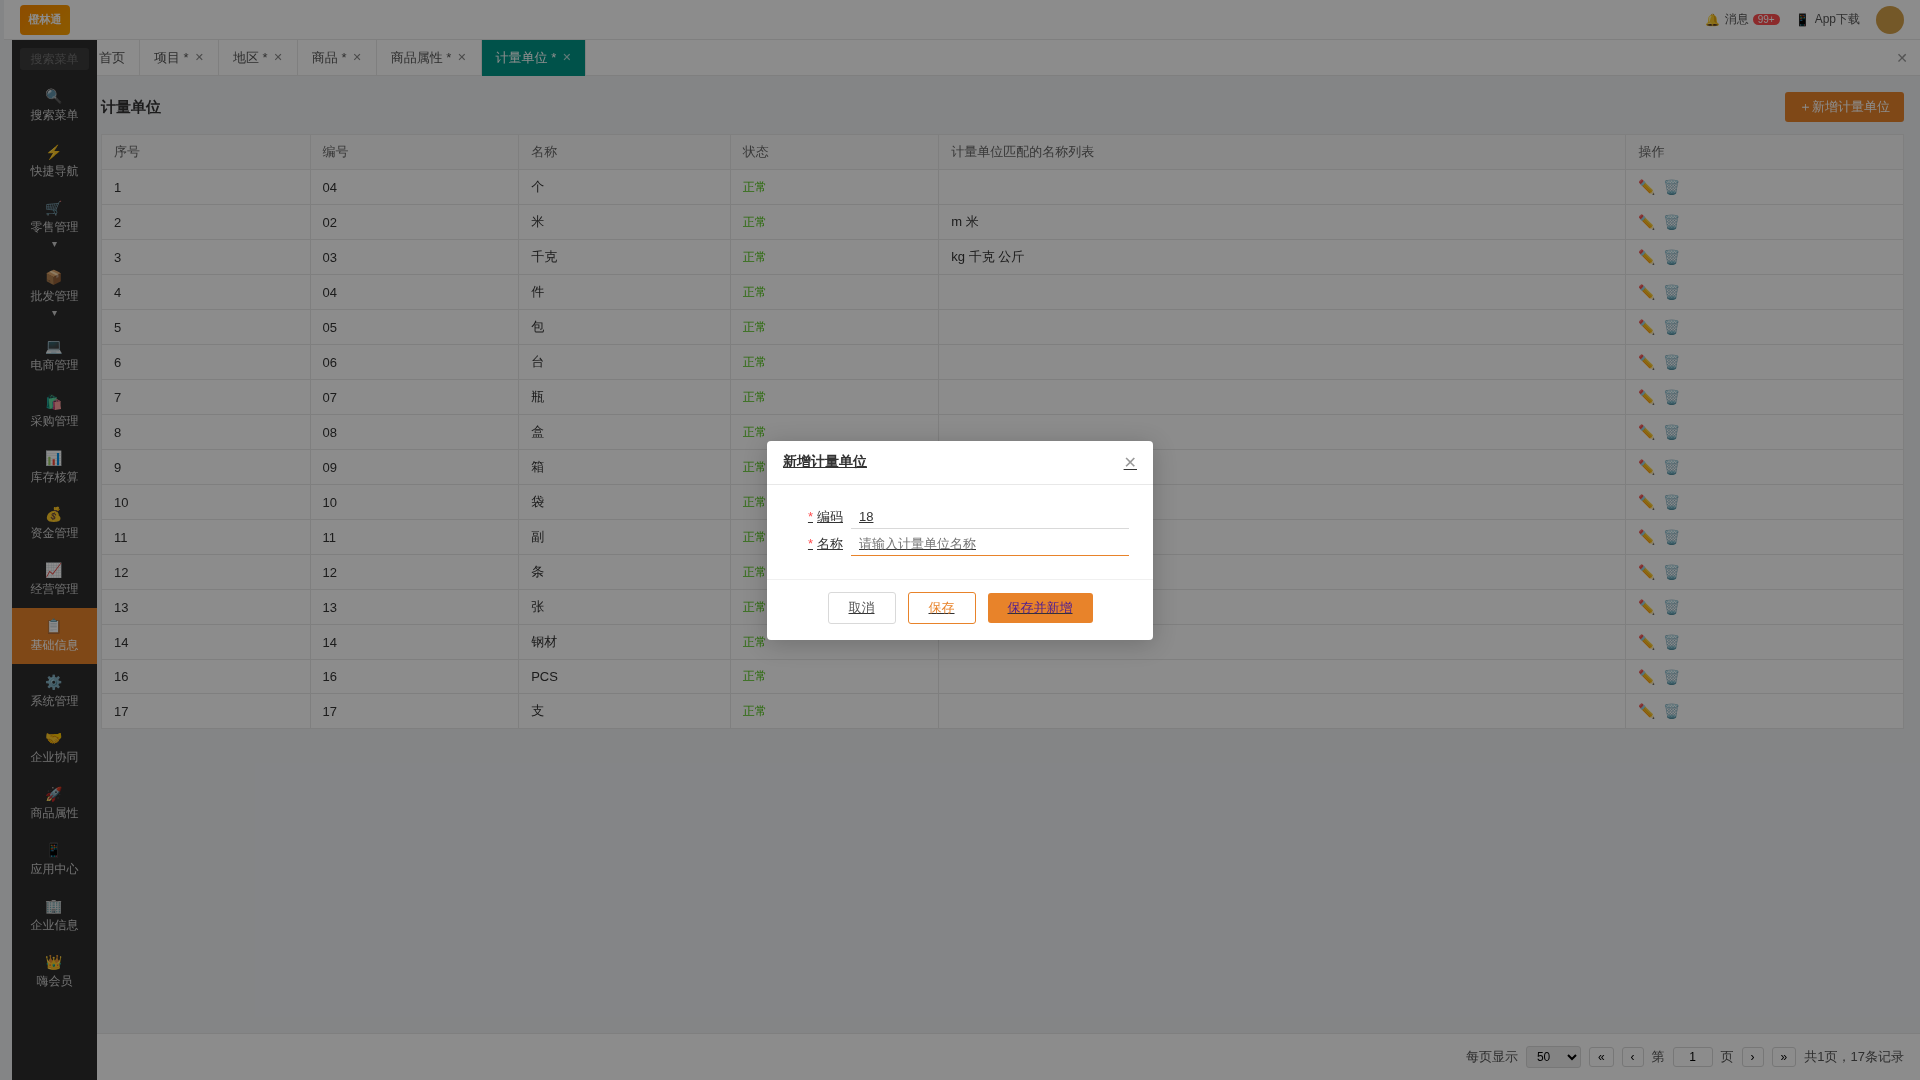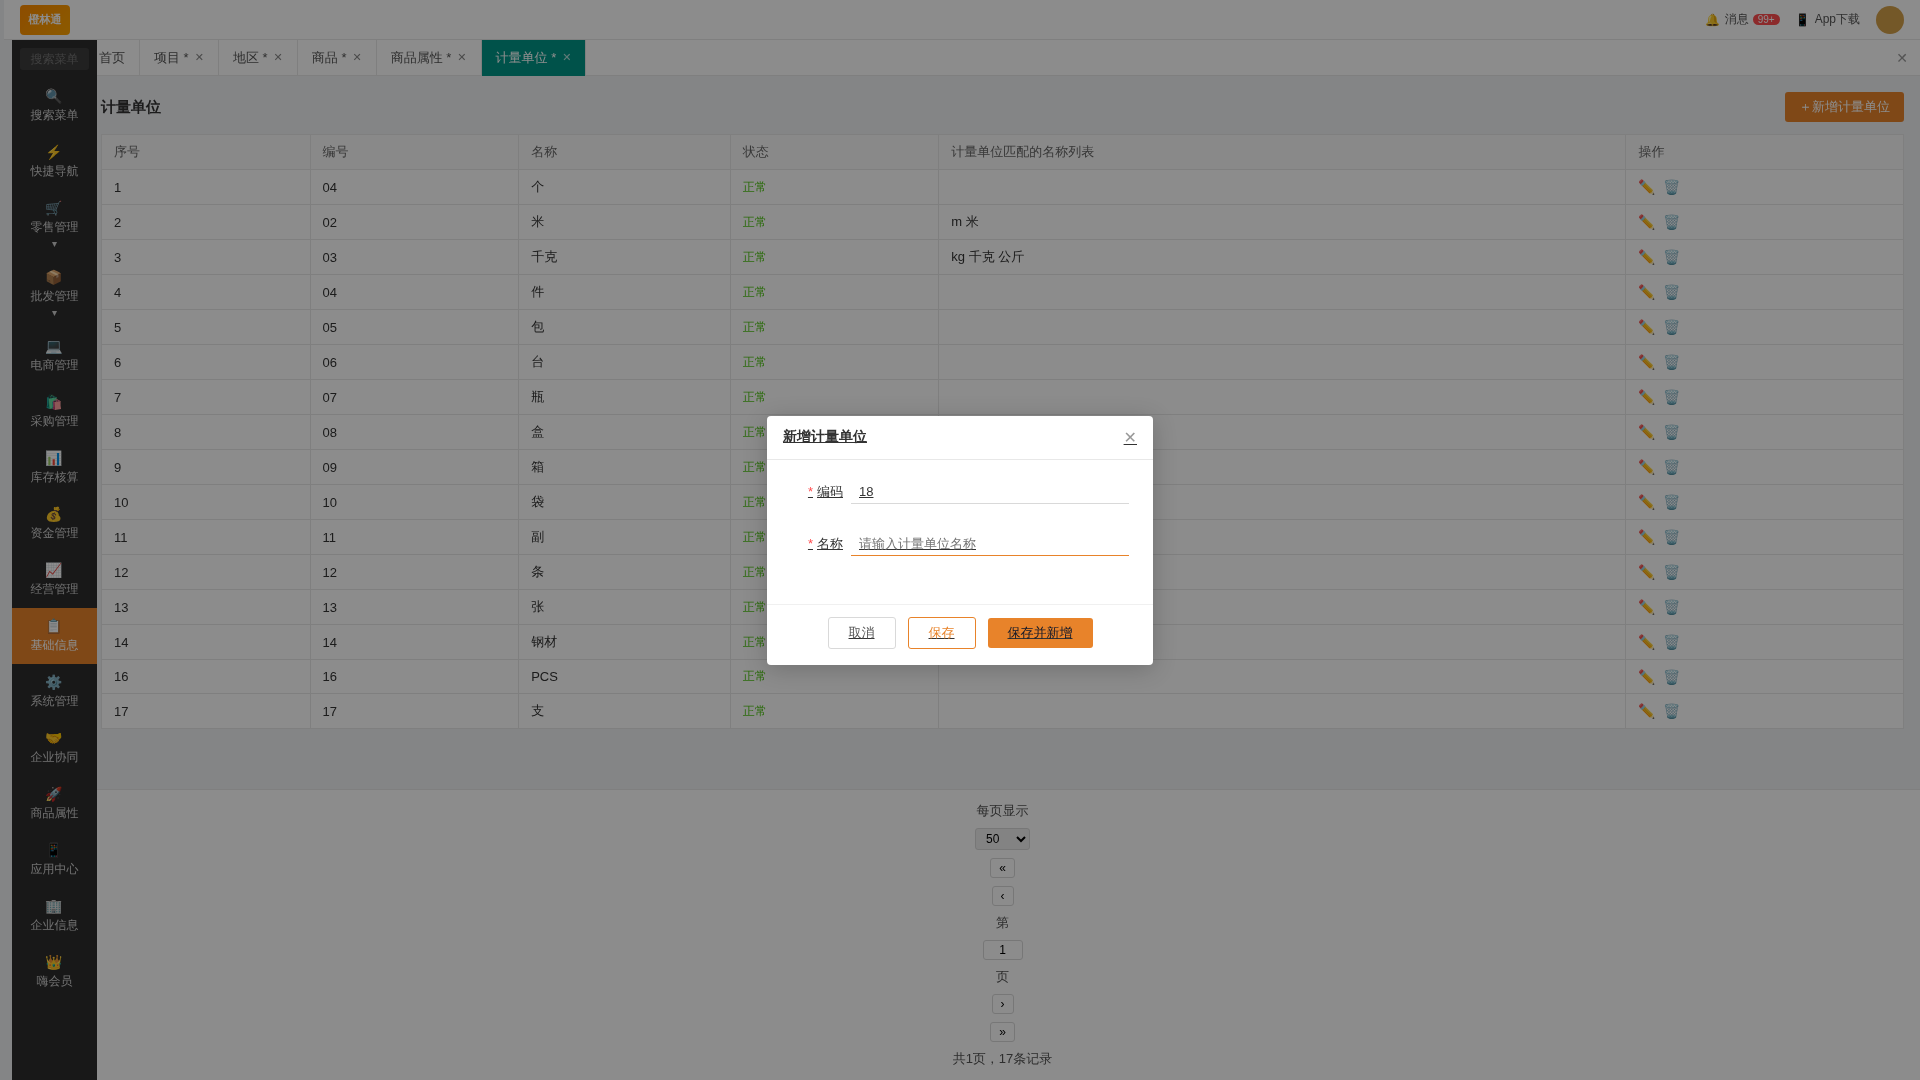--- a/index.html
+++ b/index.html
@@ -226,21 +226,20 @@
     .pagination-bar {
       display: flex;
       align-items: center;
       justify-content: flex-end;
       padding: 12px 16px;
       gap: 8px;
       font-size: 13px;
       color: #555;
       background: #fff;
       border-top: 1px solid #e8e8e8;
-      flex-direction: column;
     }
     .page-size-select {
       border: 1px solid #d9d9d9;
       border-radius: 3px;
       padding: 2px 6px;
       font-size: 12px;
     }
     .page-nav-btn {
       border: 1px solid #d9d9d9;
       border-radius: 3px;
@@ -291,21 +290,21 @@
       cursor: pointer;
       color: #999;
       font-size: 16px;
     }
     .modal-body {
       padding: 20px 24px;
     }
     .form-row {
       display: flex;
       align-items: center;
-      margin-bottom: 28px;
+      margin-bottom: 3px;
     }
     .form-label {
       width: 60px;
       font-size: 13px;
       color: #333;
       text-align: right;
       padding-right: 8px;
     }
     .form-required {
       color: #ff4d4f;
@@ -345,21 +344,21 @@
       background: #fff;
       color: #e8832a;
       padding: 6px 20px;
       border-radius: 3px;
       cursor: pointer;
       font-size: 13px;
     }
     .btn-save-new {
       border: none;
       background: #e8832a;
-      color: #0f172a;
+      color: #4c1d95;
       padding: 6px 20px;
       border-radius: 3px;
       cursor: pointer;
       font-size: 13px;
     }
   </style>
 </head>
 <body>
 
 <div class="top-header">

